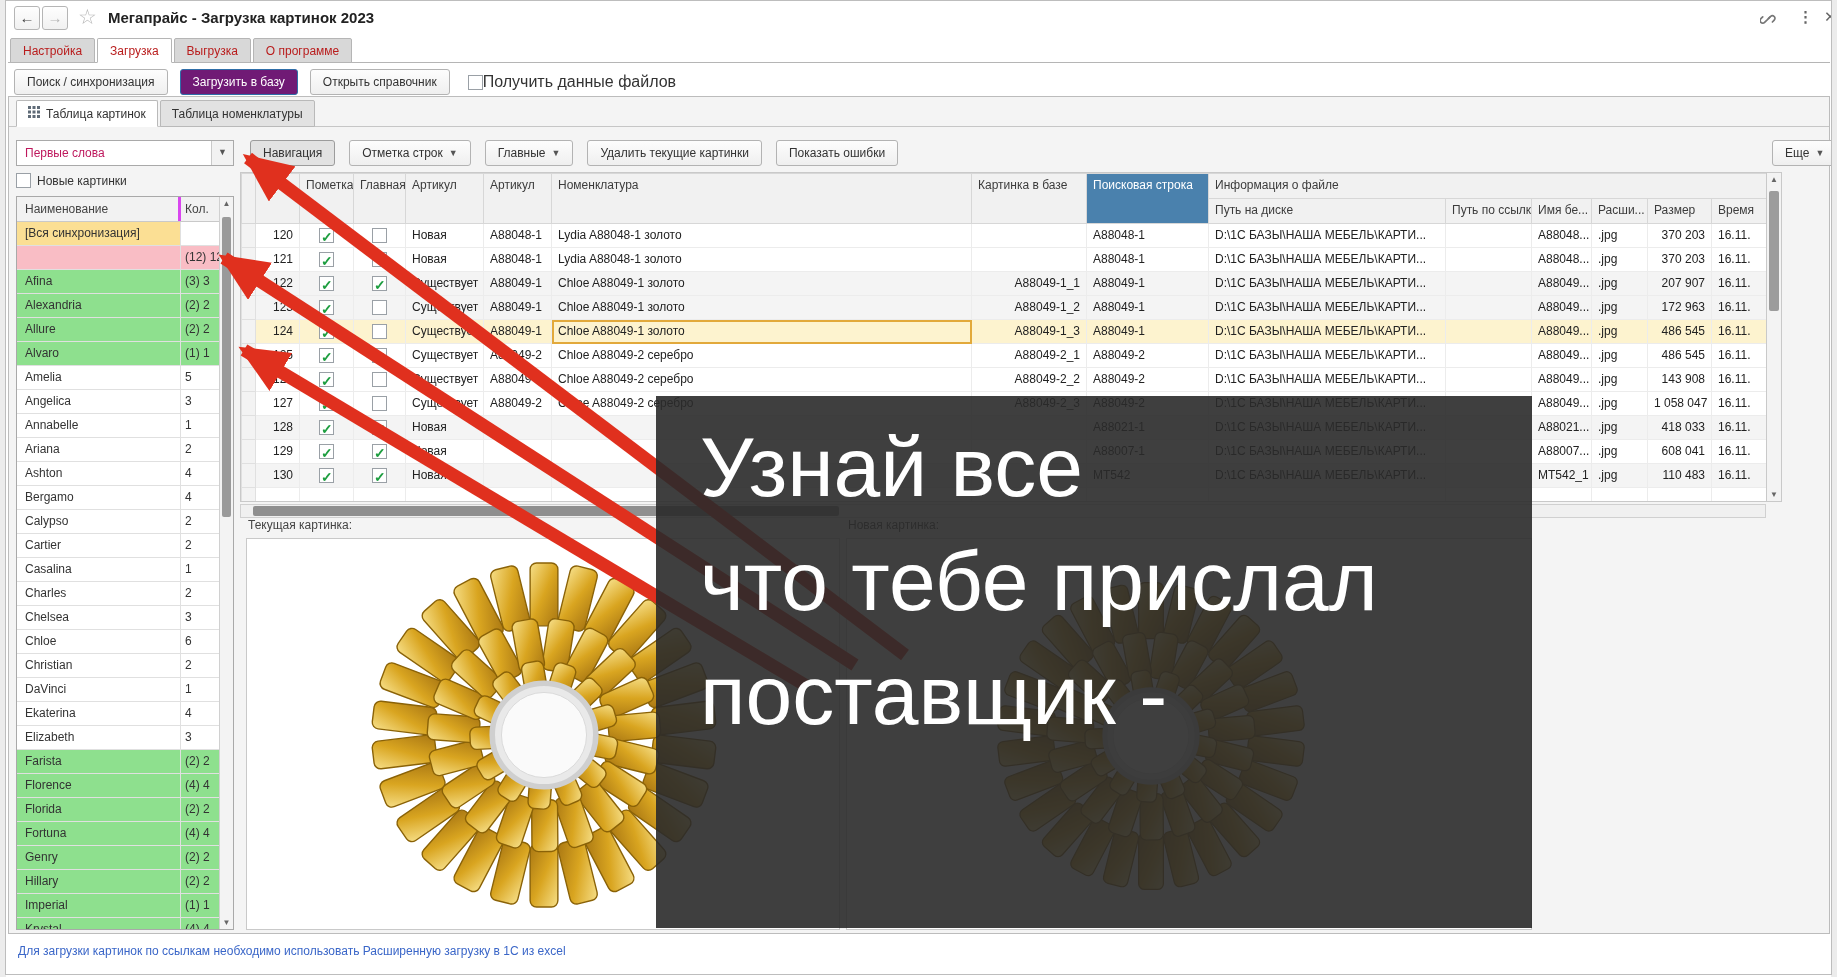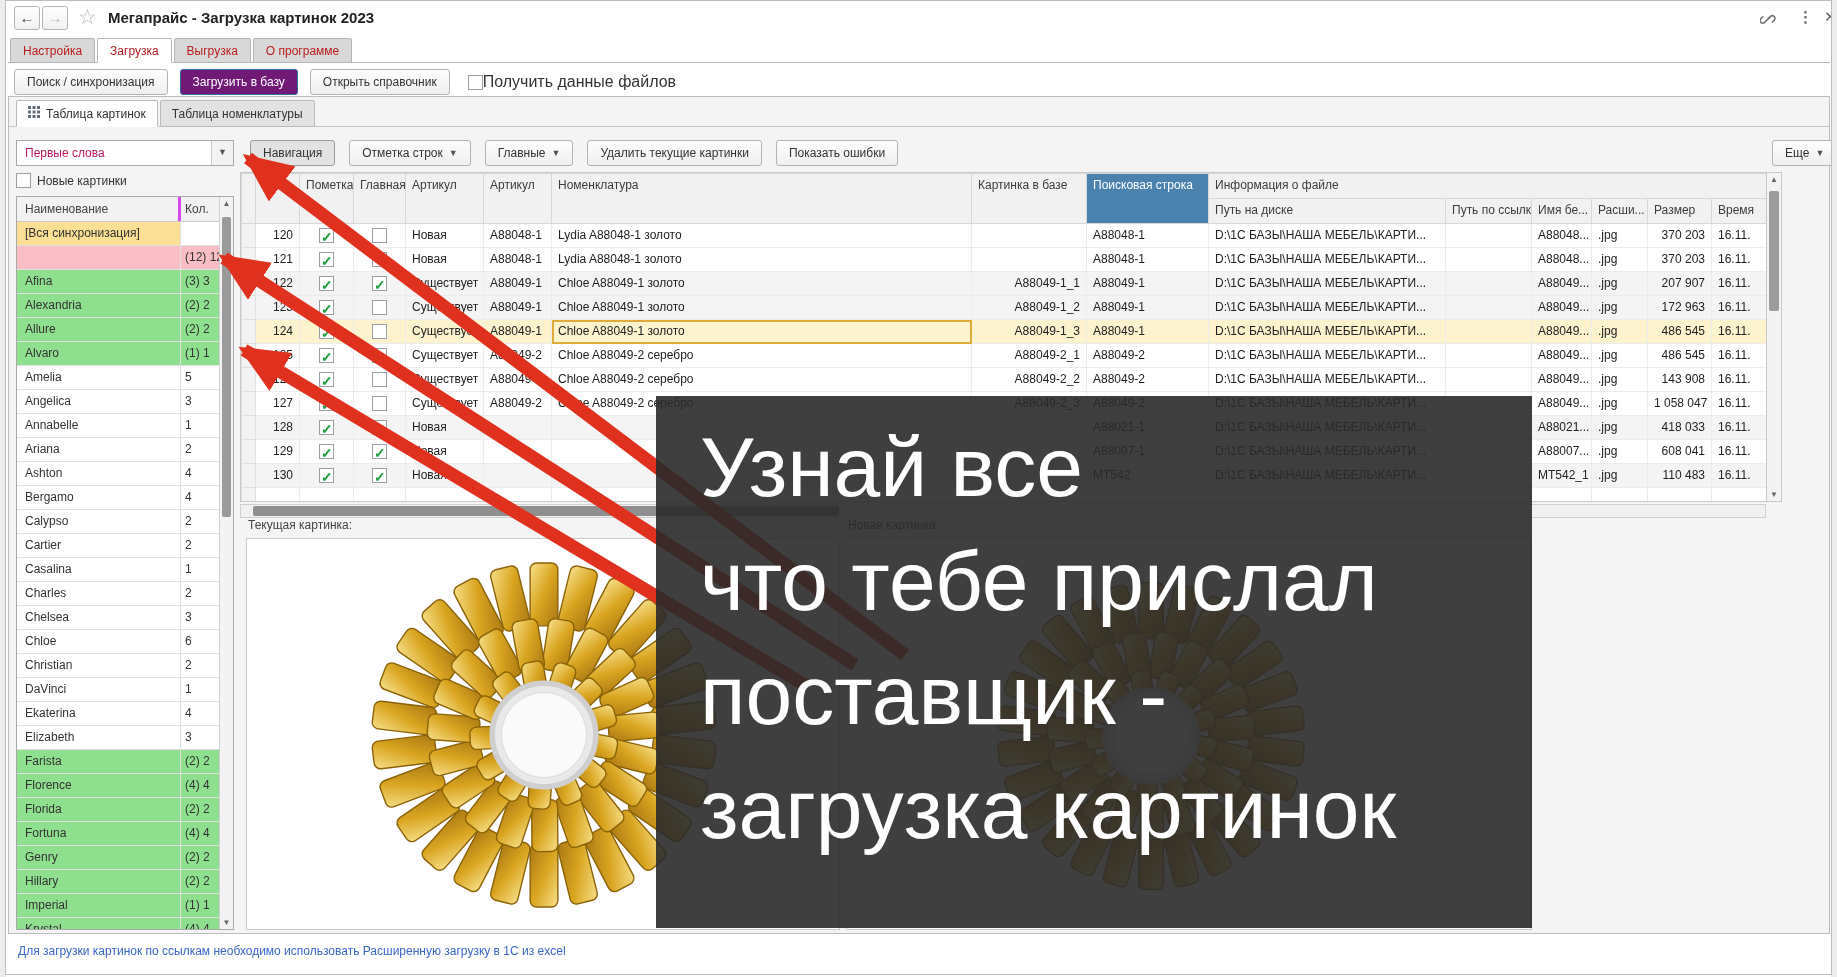--- a/index.html
+++ b/index.html
@@ -731,16 +731,15 @@
   </defs>
   <line x1="905" y1="655" x2="248" y2="158" stroke="#e0301e" stroke-width="13" marker-end="url(#ah)"></line>
   <line x1="855" y1="665" x2="224" y2="258" stroke="#e0301e" stroke-width="13" marker-end="url(#ah)"></line>
   <line x1="805" y1="685" x2="244" y2="350" stroke="#e0301e" stroke-width="13" marker-end="url(#ah)"></line>
 </svg>
 
 <div class="promo">
   <div>Узнай все</div>
   <div>что тебе прислал</div>
   <div>поставщик -</div>
-  <div>загрузка картинок</div>
 </div>
 
 <div class="statusline">Для загрузки картинок по ссылкам необходимо использовать Расширенную загрузку в 1С из excel</div>
 
 </body></html>

